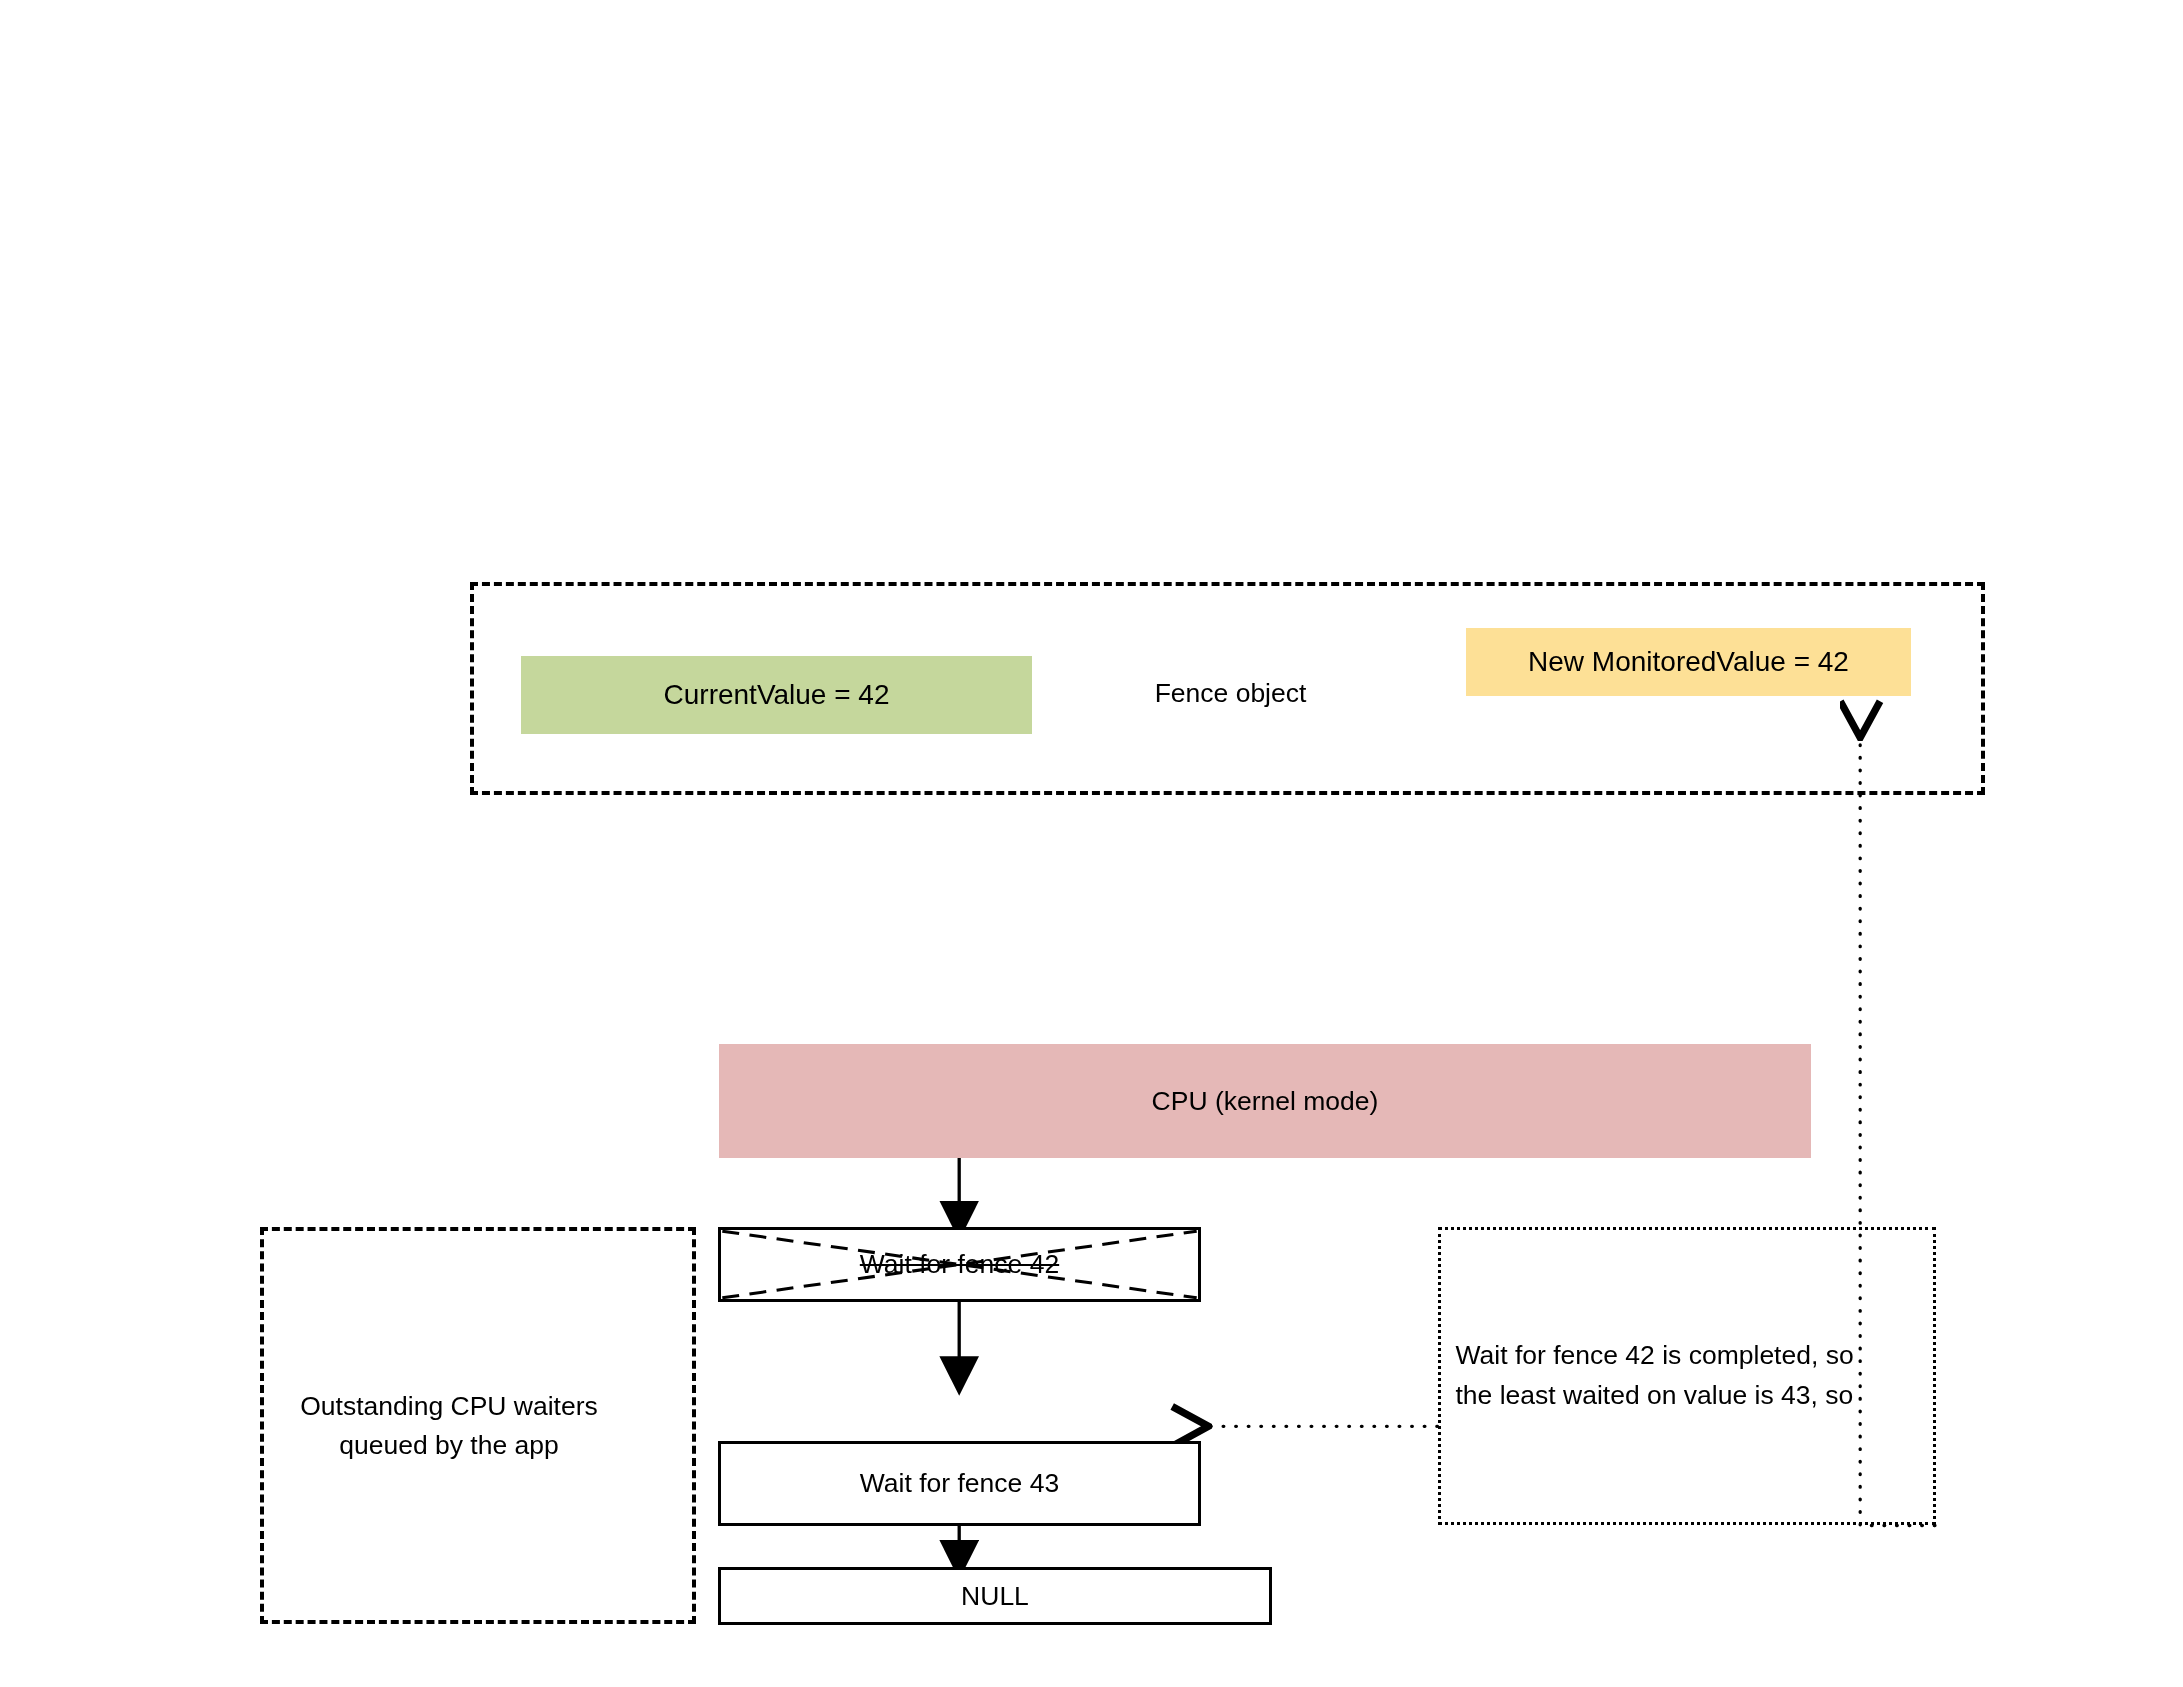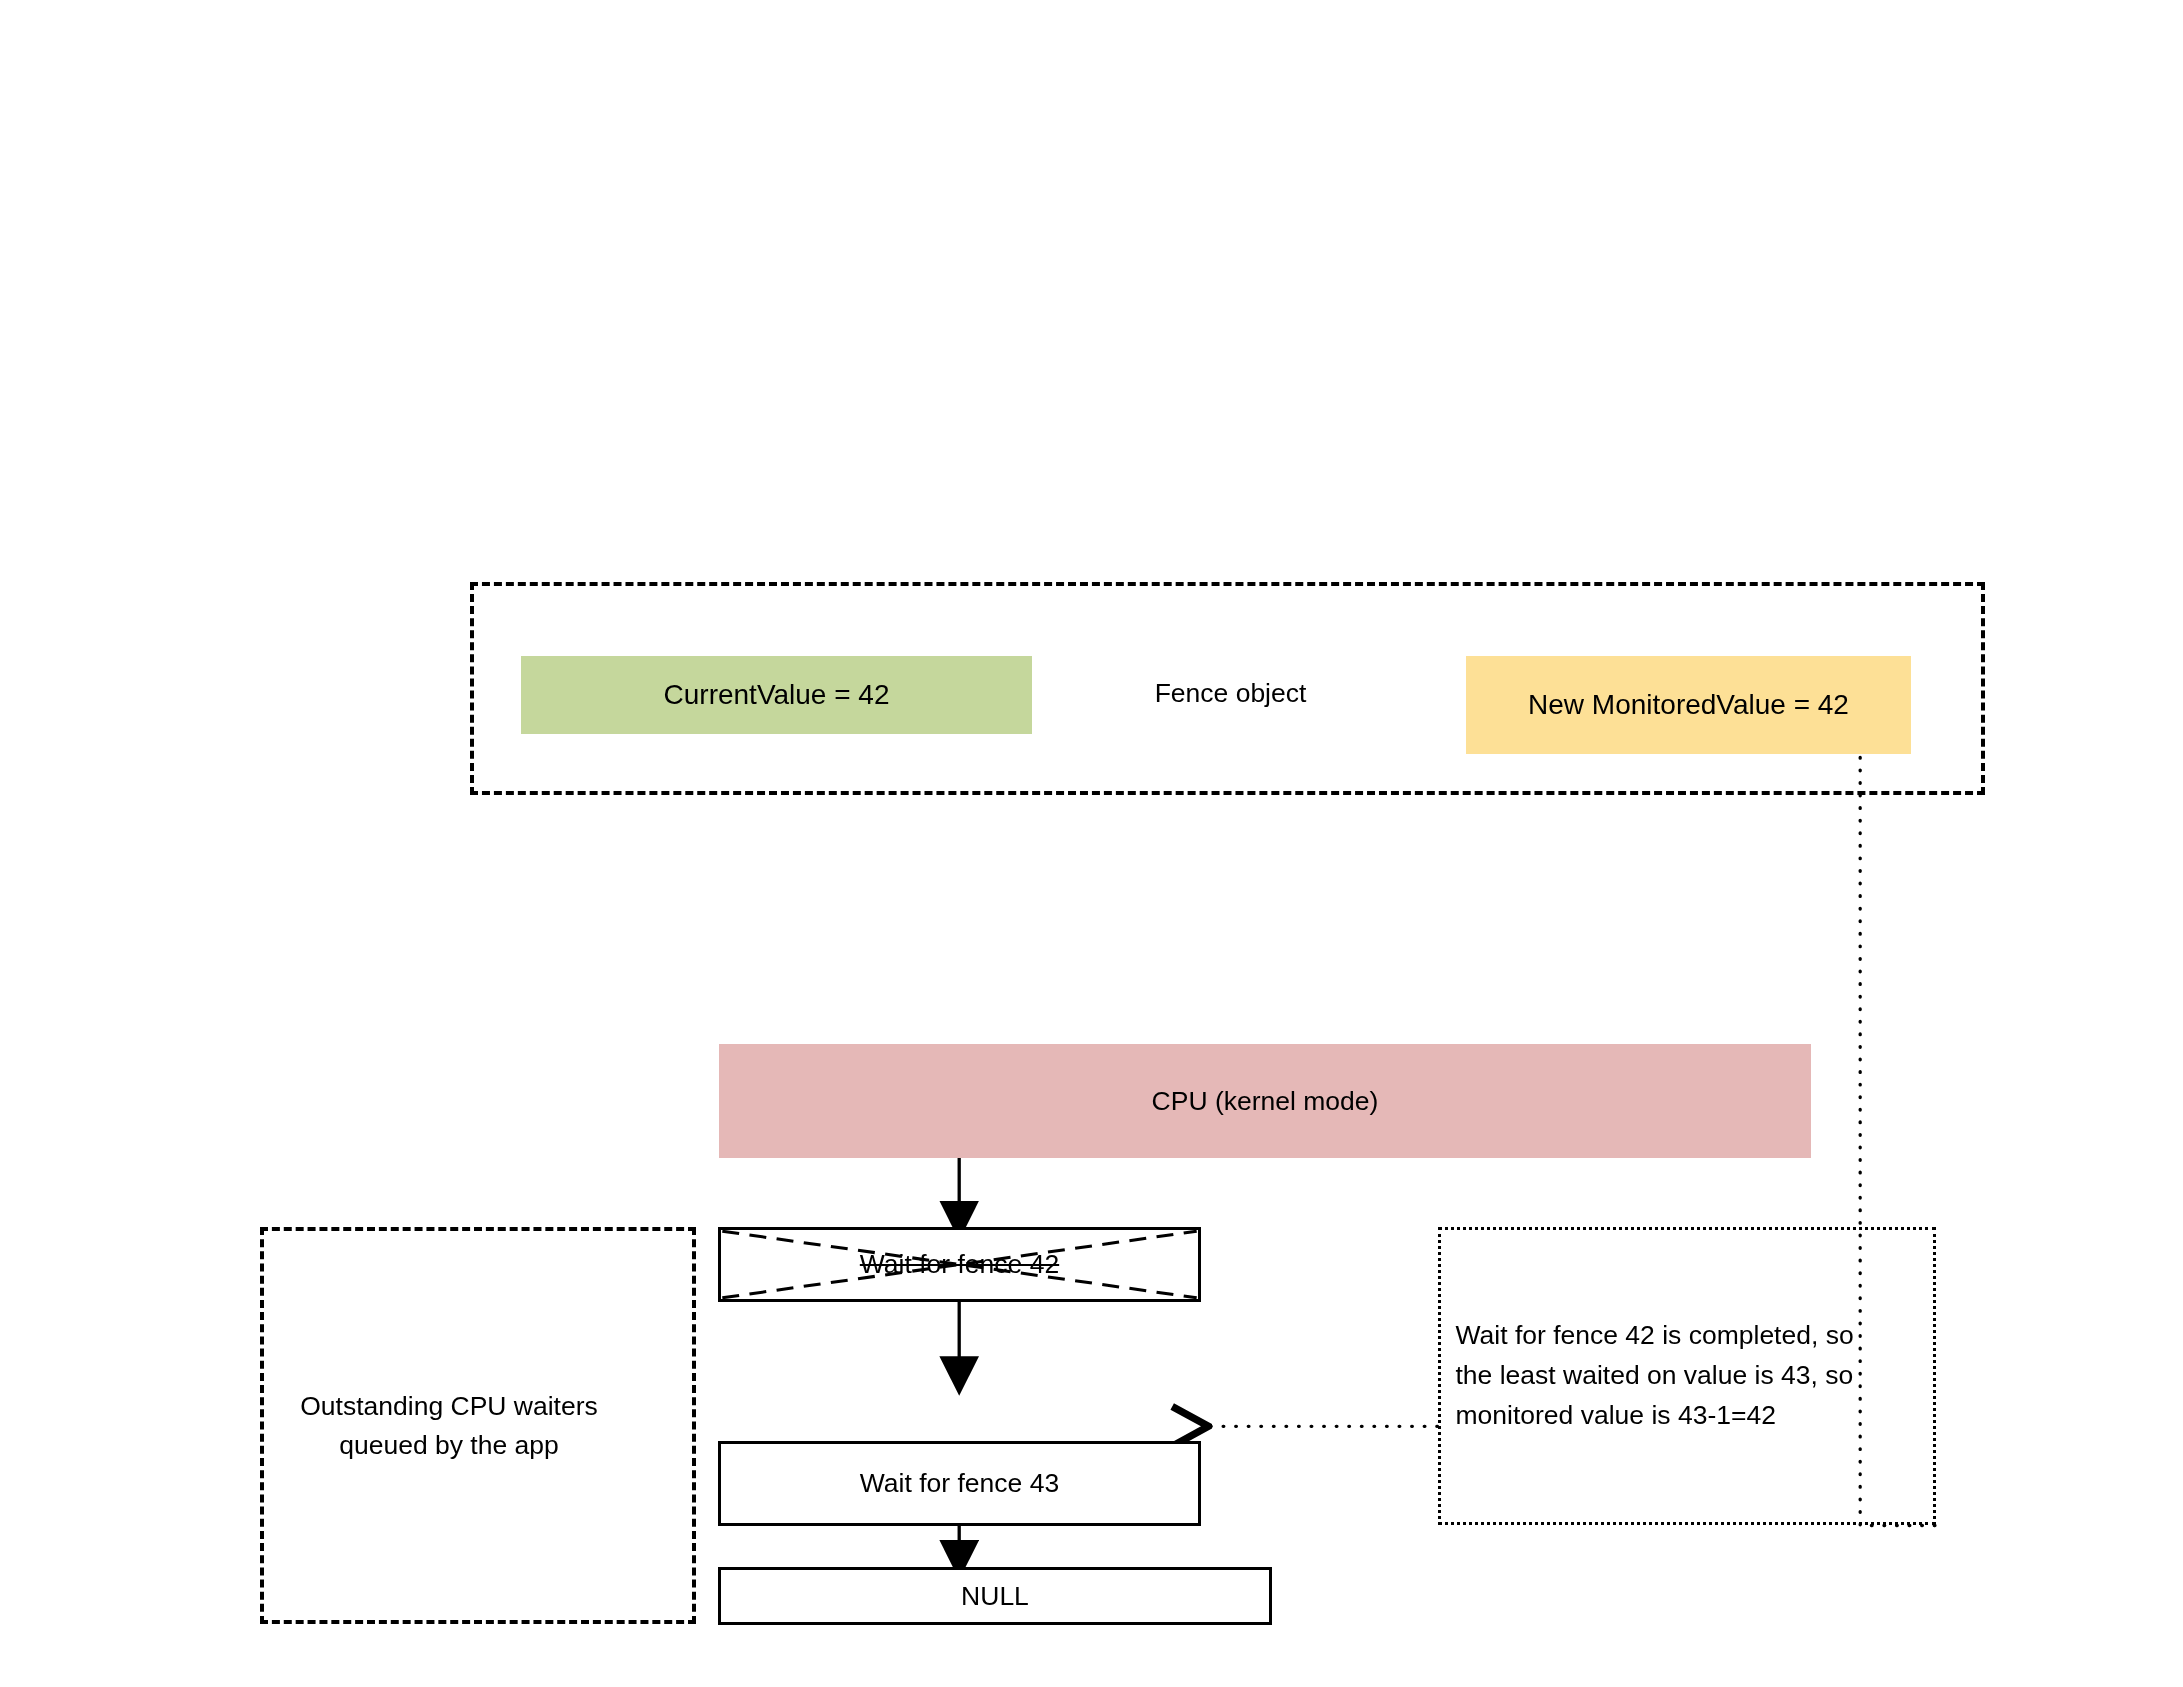--- a/index.html
+++ b/index.html
@@ -41,23 +41,23 @@
   }
   .box-current-value {
     left: 521px;
     top: 656px;
     width: 511px;
     height: 78px;
     background: #c5d79c;
   }
   .box-monitored-value {
     left: 1466px;
-    top: 656px;
+    top: 628px;
     width: 445px;
-    height: 98px;
+    height: 68px;
     background: #fde096;
     text-align: center;
   }
 
   .fence-object-label {
     left: 1098px;
     top: 678px;
     width: 265px;
     text-align: center;
     font-size: 26.5px;
@@ -220,18 +220,17 @@
   </div>
 
   <div class="abs node-box box-null">
     <span>NULL</span>
   </div>
 
   <div class="abs callout">
     <div class="callout-text">
       <div>Wait for fence 42 is completed, so</div>
       <div>the least waited on value is 43, so</div>
-      <div>monitored value is 43-1=42</div>
     </div>
   </div>
 
 </div>
 
 
 </body></html>

